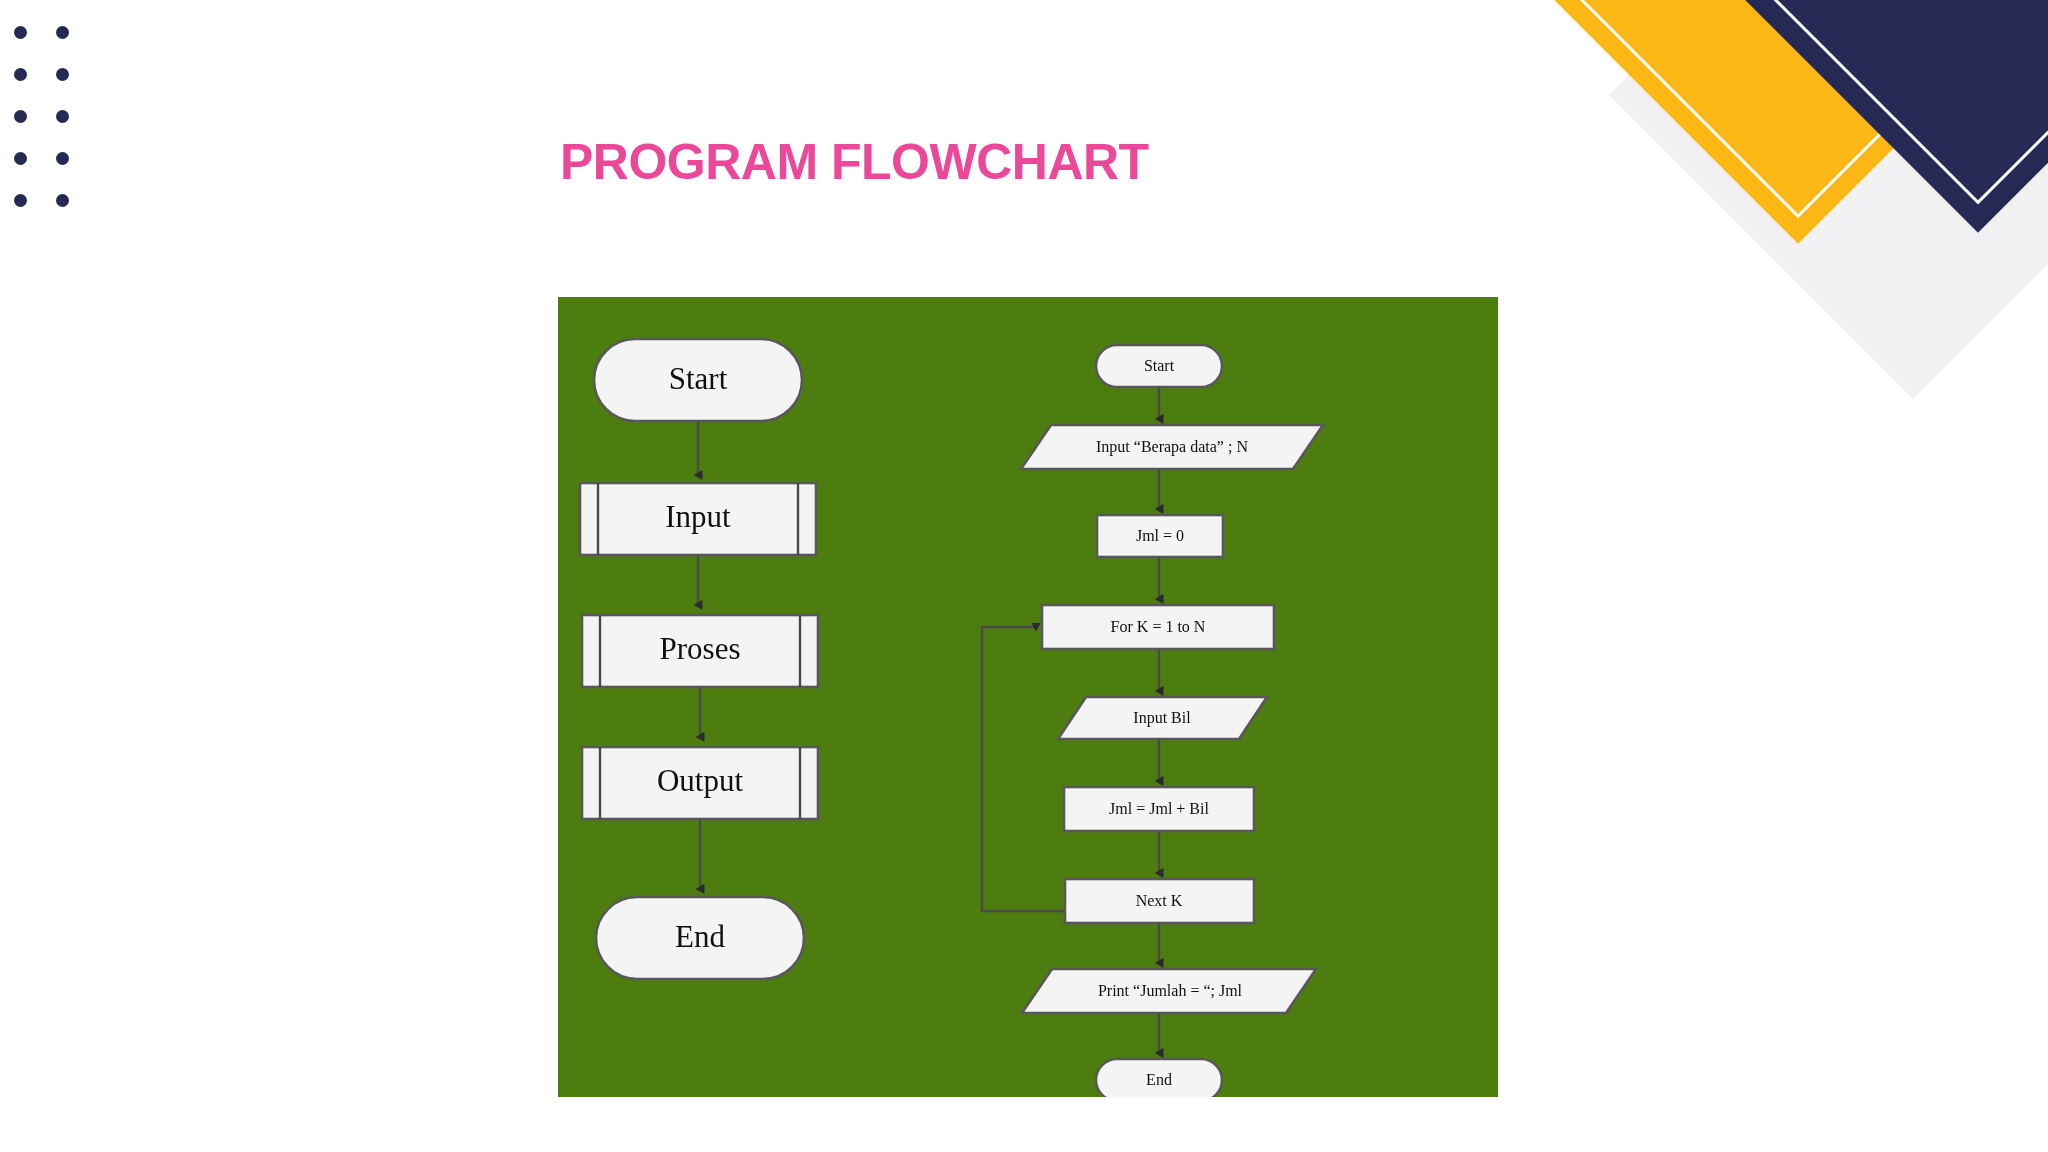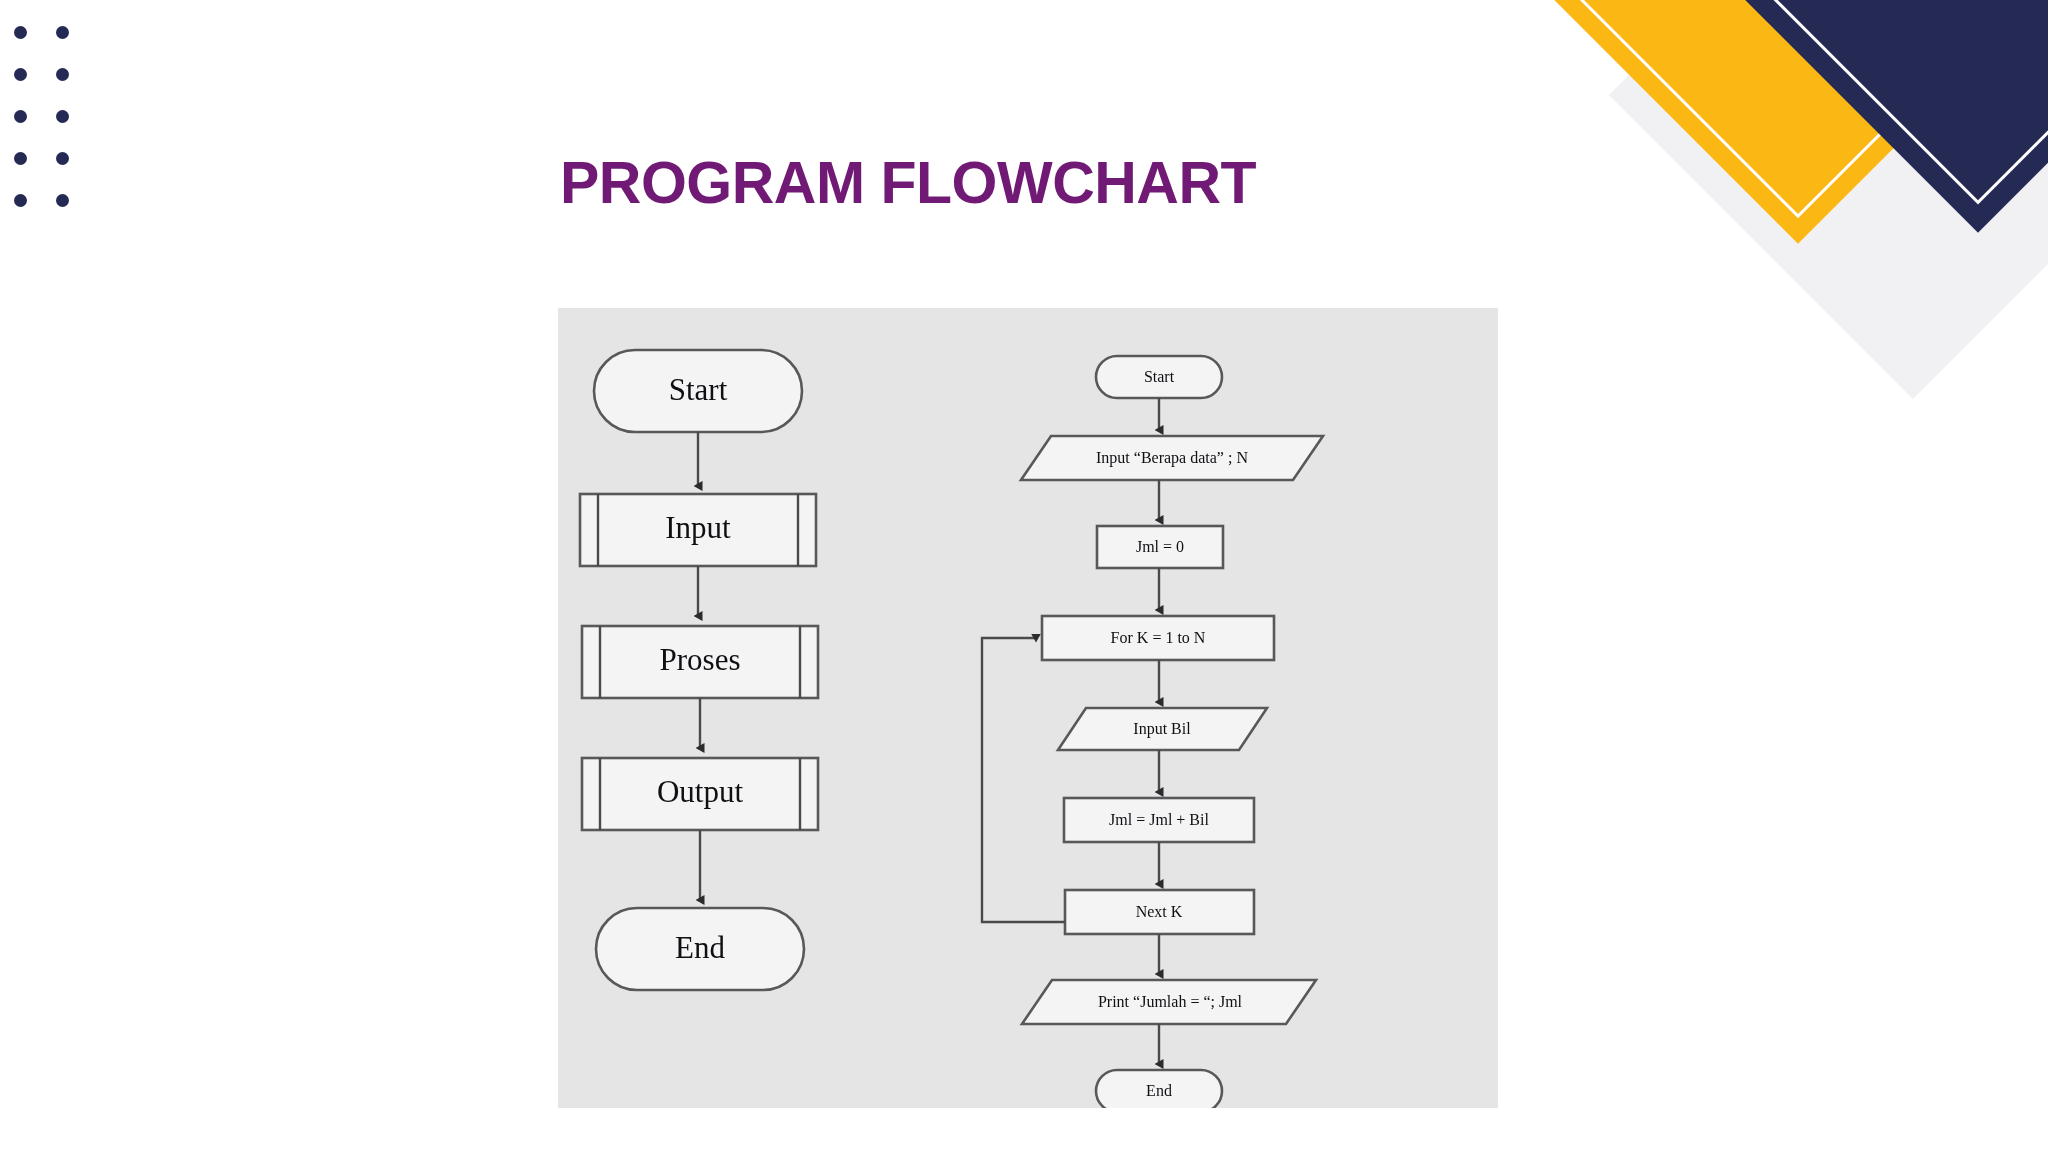--- a/index.html
+++ b/index.html
@@ -92,37 +92,36 @@
     height: 13px;
     border-radius: 50%;
     background: #252a55;
   }
 
   
   .page-title {
     position: absolute;
     left: 560px;
     top: 133px;
-    font-size: 59px;
+    font-size: 50px;
     font-weight: 900;
     letter-spacing: -0.5px;
-    color: #701a75;
+    color: #ec4899;
     white-space: nowrap;
     font-family: "Liberation Sans", sans-serif;
-    margin-top: 16px;
   }
 
   
   .chart-panel {
     position: absolute;
     left: 558px;
-    top: 308px;
+    top: 297px;
     width: 940px;
     height: 800px;
-    background: #e5e5e5;
+    background: #4d7c0f;
   }
   .fc-svg {
     display: block;
     width: 940px;
     height: 800px;
   }
   .fc-shape {
     fill: #f4f4f5;
     stroke: #58585b;
     stroke-width: 2.6;

